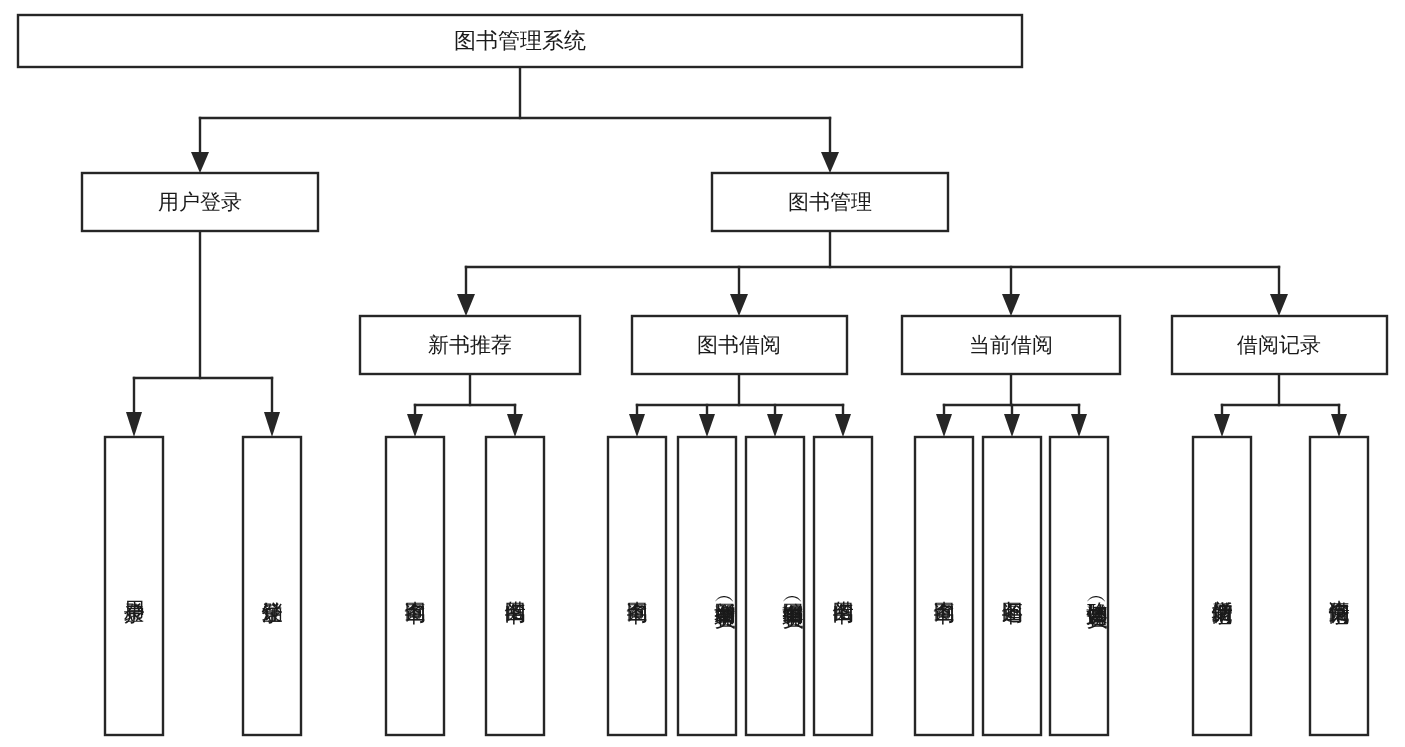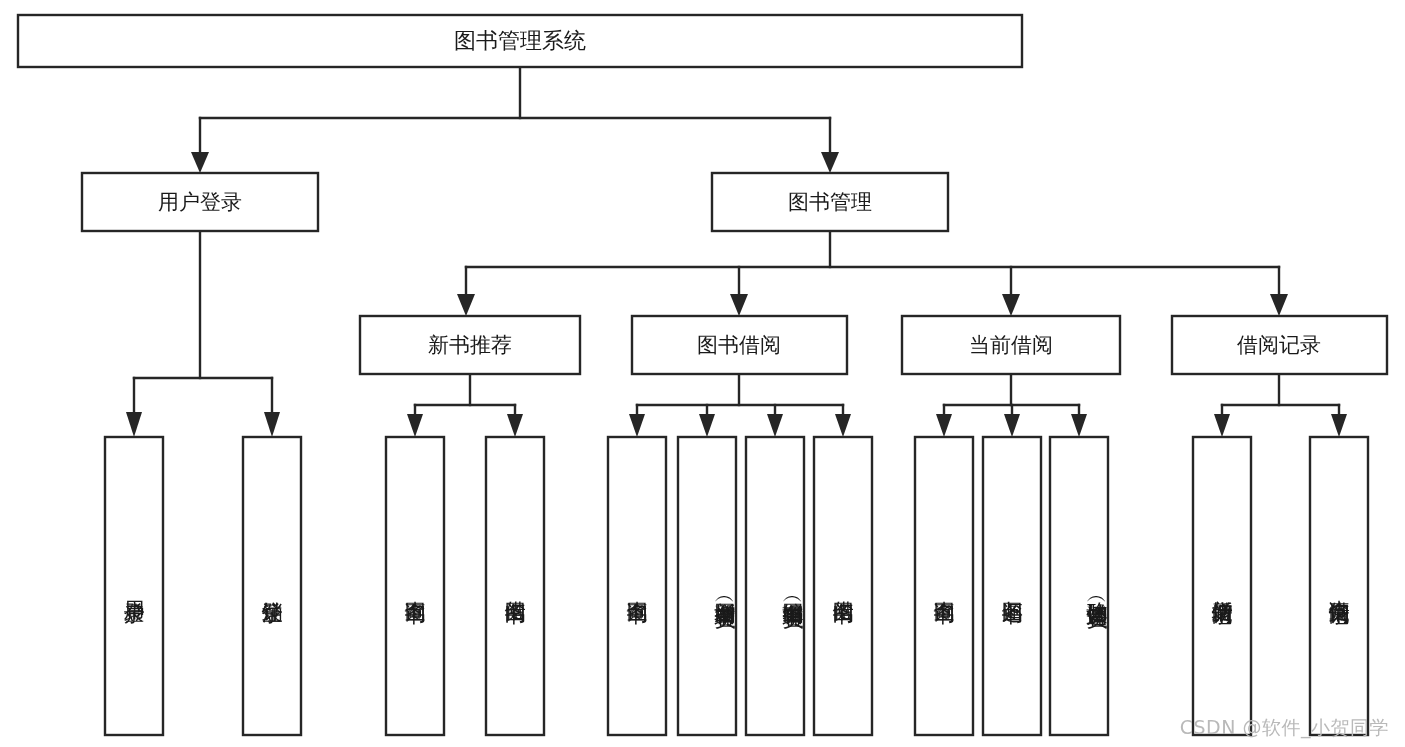--- a/index.html
+++ b/index.html
@@ -208,14 +208,13 @@
   <div class="vlabel" style="left:608px;  top:437px; width:58px; height:298px;">查询图书</div>
   <div class="vlabel" style="left:678px;  top:437px; width:58px; height:298px; align-items:flex-start; padding-top:6px; box-sizing:border-box;">新增图书（管理员）</div>
   <div class="vlabel" style="left:746px;  top:437px; width:58px; height:298px; align-items:flex-start; padding-top:6px; box-sizing:border-box;">编辑图书（管理员）</div>
   <div class="vlabel" style="left:814px;  top:437px; width:58px; height:298px;">借阅图书</div>
   <div class="vlabel" style="left:915px;  top:437px; width:58px; height:298px;">查询图书</div>
   <div class="vlabel" style="left:983px;  top:437px; width:58px; height:298px;">归还图书</div>
   <div class="vlabel" style="left:1050px; top:437px; width:58px; height:298px; align-items:flex-start; padding-top:6px; box-sizing:border-box;">确认归还（管理员）</div>
   <div class="vlabel" style="left:1193px; top:437px; width:58px; height:298px;">新增借阅记录</div>
   <div class="vlabel" style="left:1310px; top:437px; width:58px; height:298px;">查询借阅记录</div>
 
-  <div class="watermark">CSDN @软件_小贺同学</div>
 </div>
 
 </body></html>

